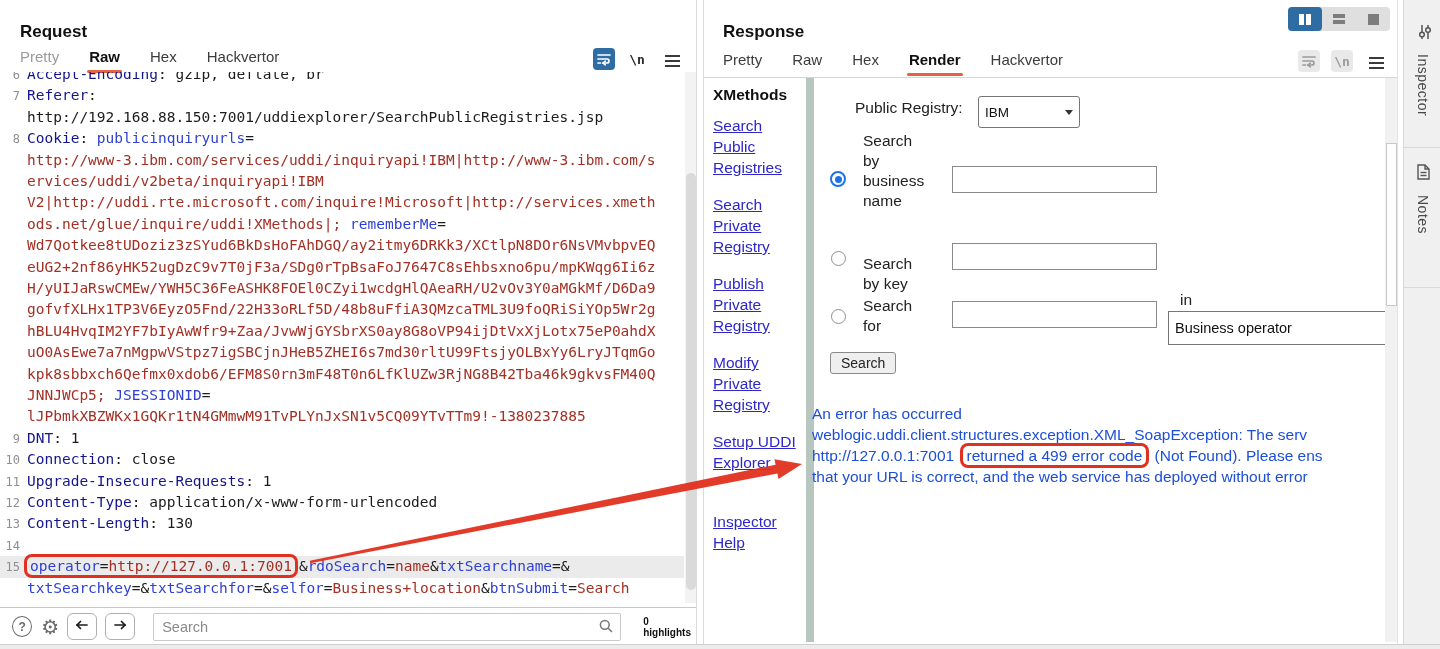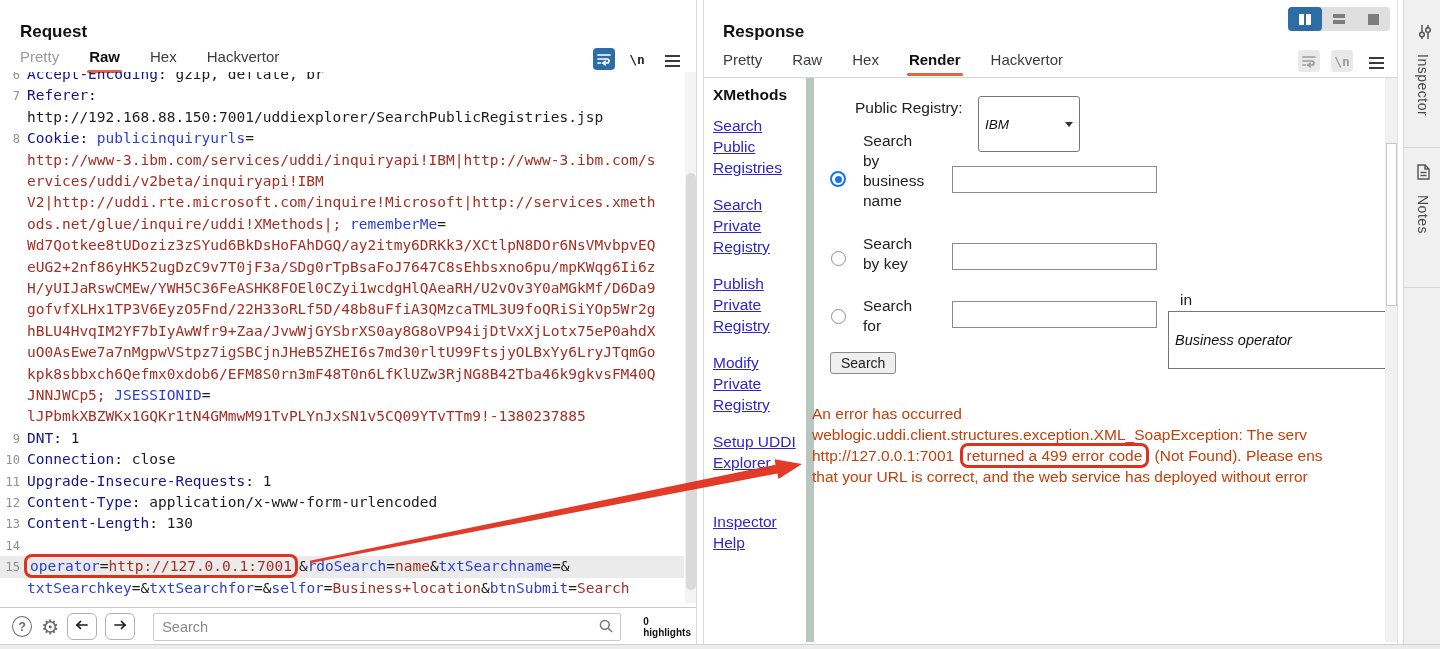--- a/index.html
+++ b/index.html
@@ -54,28 +54,28 @@
            margin-bottom:16px;cursor:pointer;}
   .fn-link.biggap{margin-top:38px;}
   #green-divider{position:absolute;left:102px;top:0;width:8px;height:564px;background:#b7c6bf;}
   .flabel{position:absolute;color:#222;line-height:20px;}
   .finput{position:absolute;width:199px;height:23px;border:1px solid #8a8a8a;background:#fff;}
   .radio{position:absolute;width:13px;height:13px;border:1.5px solid #8f8f8f;border-radius:50%;background:#fff;}
   .radio.sel{border:2px solid #1a73e8;width:12px;height:12px;}
   .radio.sel::after{content:"";position:absolute;left:2.5px;top:2.5px;width:7px;height:7px;
                     border-radius:50%;background:#1a73e8;}
   .fakeselect{position:absolute;border:1px solid #767676;border-radius:3px;background:#fff;
-              display:flex;align-items:center;font-size:13.5px;color:#111;padding:16px 6px;font-style:italic;}
+              display:flex;align-items:center;font-size:13.5px;color:#111;padding:4px 6px;}
   .fakeselect .tri{width:0;height:0;border-left:4.5px solid transparent;border-right:4.5px solid transparent;
               border-top:5.5px solid #333;margin-left:auto;}
   #submit-btn{position:absolute;left:126px;top:274px;background:#efefef;border:1px solid #8a8a8a;
               border-radius:3px;font-family:"Liberation Sans",sans-serif;font-size:14px;color:#222;
               padding:2px 10px;}
   #error-block{position:absolute;left:108px;top:325px;width:573px;height:110px;overflow:hidden;
-               white-space:nowrap;color:#c2410c;font-size:15.5px;}
+               white-space:nowrap;color:#1d4ed8;font-size:15.5px;}
   #error-block .eline{height:21px;line-height:21px;}
   #error-block .boxed{box-shadow:0 0 0 3px var(--ann-red);border-radius:5px;padding:1px 4px;margin:0 4px;}
   #resp-scroll{position:absolute;left:681px;top:0;width:12px;height:564px;background:#f1f1f1;}
   #resp-scroll .thumb{position:absolute;left:1px;top:65px;width:9px;height:161px;background:#fdfdfd;
                       border:1px solid #c8c8c8;}
   
   #layoutctl{position:absolute;left:1288px;top:7px;width:102px;height:24px;background:#dfdfdf;
              border-radius:4px;display:flex;align-items:center;}
   .lbtn{width:34px;height:24px;display:flex;align-items:center;justify-content:center;border-radius:4px;}
   .lbtn.sel{background:#2e6da4;}
@@ -228,21 +228,21 @@
     <div class="fakeselect" style="left:274px;top:18px;width:88px;height:22px;">
       <span>IBM</span>
       <span class="tri"></span>
     </div>
 
     <div class="radio sel" style="left:126px;top:93px;"></div>
     <div class="flabel" style="left:159px;top:53px;width:68px;">Search by business name</div>
     <input class="finput" style="left: 248px; top: 88px;">
 
     <div class="radio" style="left:127px;top:173px;"></div>
-    <div class="flabel" style="left:159px;top:156px;width:68px;">Search by key</div>
+    <div class="flabel" style="left:159px;top:176px;width:68px;">Search by key</div>
     <input class="finput" style="left: 248px; top: 165px;">
 
     <div class="radio" style="left:127px;top:231px;"></div>
     <div class="flabel" style="left:159px;top:218px;width:68px;">Search for</div>
     <input class="finput" style="left: 248px; top: 223px;">
 
     <div class="flabel" style="left:464px;top:212px;margin-left:12px;">in</div>
     <div class="fakeselect" style="left:464px;top:233px;width:225px;height:24px;border-radius:0;font-size:14.5px;">
       <span>Business operator</span>
     </div>

